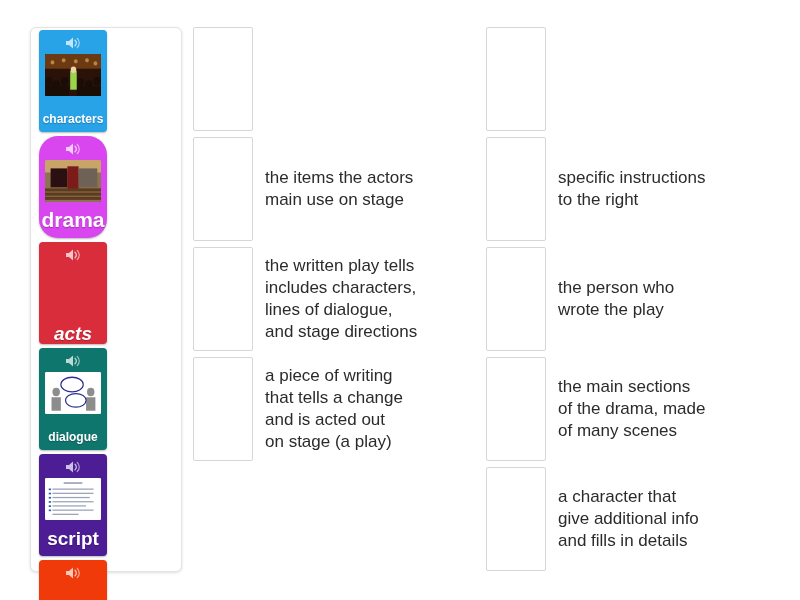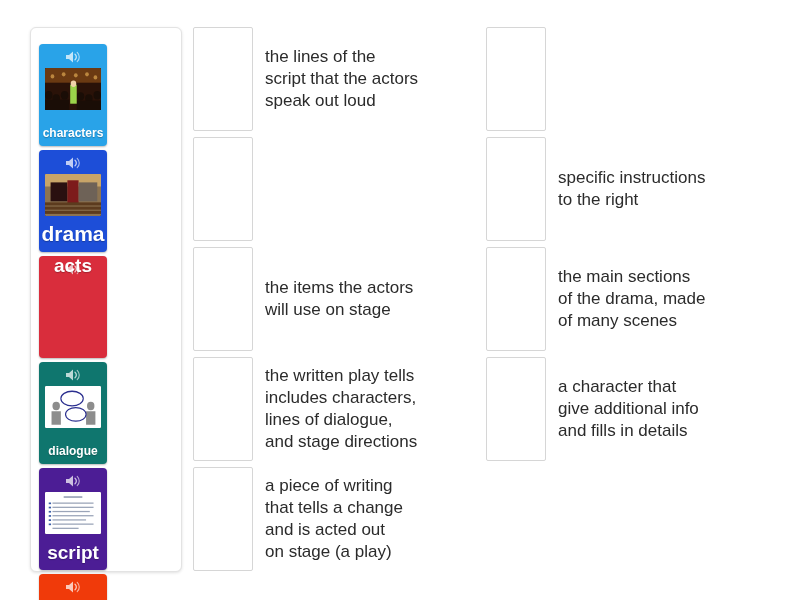--- a/index.html
+++ b/index.html
@@ -13,21 +13,21 @@
 
   
   .tile-tray {
     position: absolute;
     left: 30px; top: 27px;
     width: 152px; height: 545px;
     background: #ffffff;
     border: 1px solid #e3e3e3;
     border-radius: 6px;
     box-shadow: 0 1px 3px rgba(0,0,0,0.12);
-    padding: 14px 5px;
+    padding: 0 5px;
     display: flex;
     flex-wrap: wrap;
     align-content: flex-start;
     gap: 0px;
   }
   .tile {
     position: relative;
     width: 68px;
     height: 102px;
     margin: 2px 3px;
@@ -68,21 +68,21 @@
     font-weight: bold;
     line-height: 1.04;
     padding: 0 2px 7px 2px;
     text-shadow: 0 1px 1px rgba(0,0,0,.25);
     word-wrap: break-word;
   }
   .cap.s12 { font-size: 12px; }
   .cap.s18 { font-size: 19px; }
   .cap.s20 { font-size: 21px; }
   
-  .tile.nocap-img { justify-content: flex-start; }
+  .tile.nocap-img { justify-content: flex-end; font-style: italic; }
   .tile.nocap-img .cap { padding-bottom: 0; }
 
   
   .col { position: absolute; top: 27px; width: 300px; }
   .col-left  { left: 193px; }
   .col-right { left: 486px; }
 
   .row {
     display: flex;
     align-items: flex-start;
@@ -144,21 +144,21 @@
               <circle cx="33" cy="7" r="2"></circle>
               <circle cx="45" cy="6" r="2"></circle>
               <circle cx="54" cy="9" r="2"></circle>
             </g>
             <rect x="27" y="16" width="7" height="18" fill="#9bd34a"></rect>
             <circle cx="30.5" cy="15" r="3" fill="#f0d2a8"></circle>
           </svg>
         </div>
         <div class="cap s12">characters</div>
       </div>
-      <div class="tile" style="background: #1d4ed8;">
+      <div class="tile" style="background: #d946ef; border-radius: 19px;">
         <span class="spk">
           <svg width="16" height="14" viewBox="0 0 16 14" aria-hidden="true">
             <path d="M1 5h3l4-3.4v10.8L4 9H1z" fill="#ffffff"></path>
             <path d="M10 4.2a3.6 3.6 0 0 1 0 5.6" stroke="#ffffff" stroke-width="1.3" fill="none" stroke-linecap="round"></path>
             <path d="M12.2 2.3a6.4 6.4 0 0 1 0 9.4" stroke="#ffffff" stroke-width="1.1" fill="none" stroke-linecap="round" opacity=".85"></path>
           </svg>
         </span>
         <div class="thumb">
           <svg viewBox="0 0 60 40" preserveAspectRatio="none">
             <rect width="60" height="40" fill="#8c7351"></rect>
@@ -248,31 +248,25 @@
             <path d="M10 4.2a3.6 3.6 0 0 1 0 5.6" stroke="#ffffff" stroke-width="1.3" fill="none" stroke-linecap="round"></path>
             <path d="M12.2 2.3a6.4 6.4 0 0 1 0 9.4" stroke="#ffffff" stroke-width="1.1" fill="none" stroke-linecap="round" opacity=".85"></path>
           </svg>
         </span>
       </div>
     </div>
 
   <div class="col col-left" id="col-left">
       <div class="row">
         <div class="dropbox"></div>
-        <div class="deftext">the lines of the
-script that the actors
-speak out loud</div>
-      </div>
-      <div class="row">
-        <div class="dropbox"></div>
       </div>
       <div class="row">
         <div class="dropbox"></div>
         <div class="deftext">the items the actors
-will use on stage</div>
+main use on stage</div>
       </div>
       <div class="row">
         <div class="dropbox"></div>
         <div class="deftext">the written play tells
 includes characters,
 lines of dialogue,
 and stage directions</div>
       </div>
       <div class="row">
         <div class="dropbox"></div>
@@ -287,20 +281,25 @@
       <div class="row">
         <div class="dropbox"></div>
       </div>
       <div class="row">
         <div class="dropbox"></div>
         <div class="deftext">specific instructions
 to the right</div>
       </div>
       <div class="row">
         <div class="dropbox"></div>
+        <div class="deftext">the person who
+wrote the play</div>
+      </div>
+      <div class="row">
+        <div class="dropbox"></div>
         <div class="deftext">the main sections
 of the drama, made
 of many scenes</div>
       </div>
       <div class="row">
         <div class="dropbox"></div>
         <div class="deftext">a character that
 give additional info
 and fills in details</div>
       </div>

